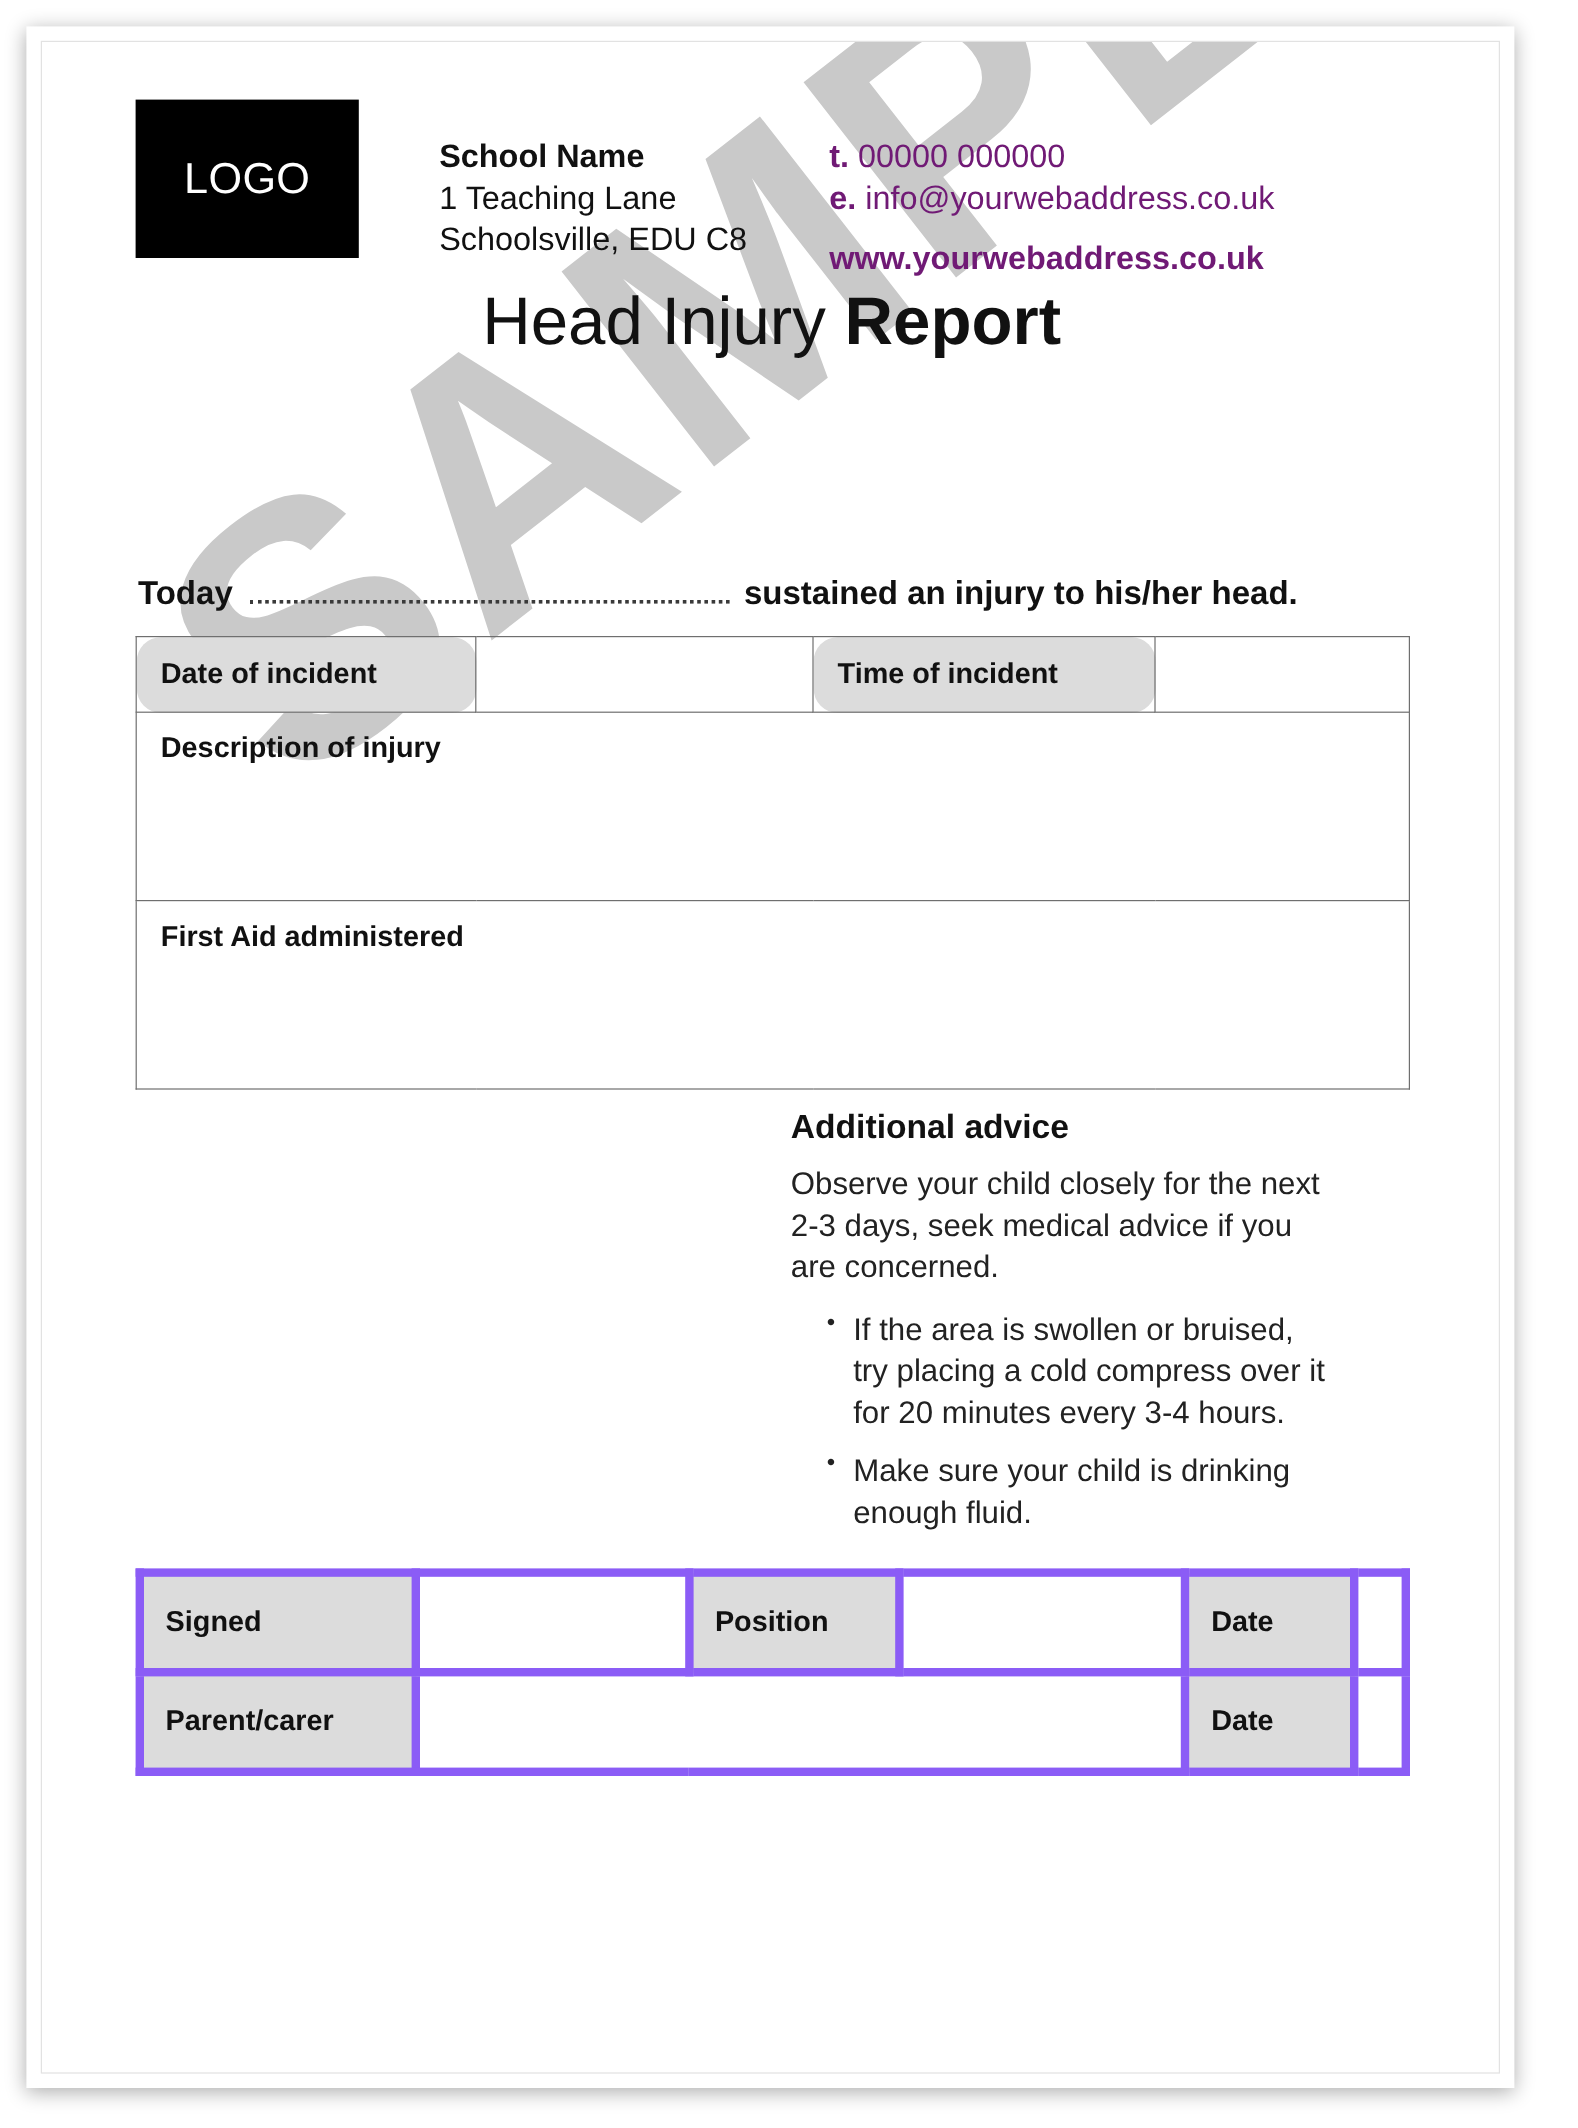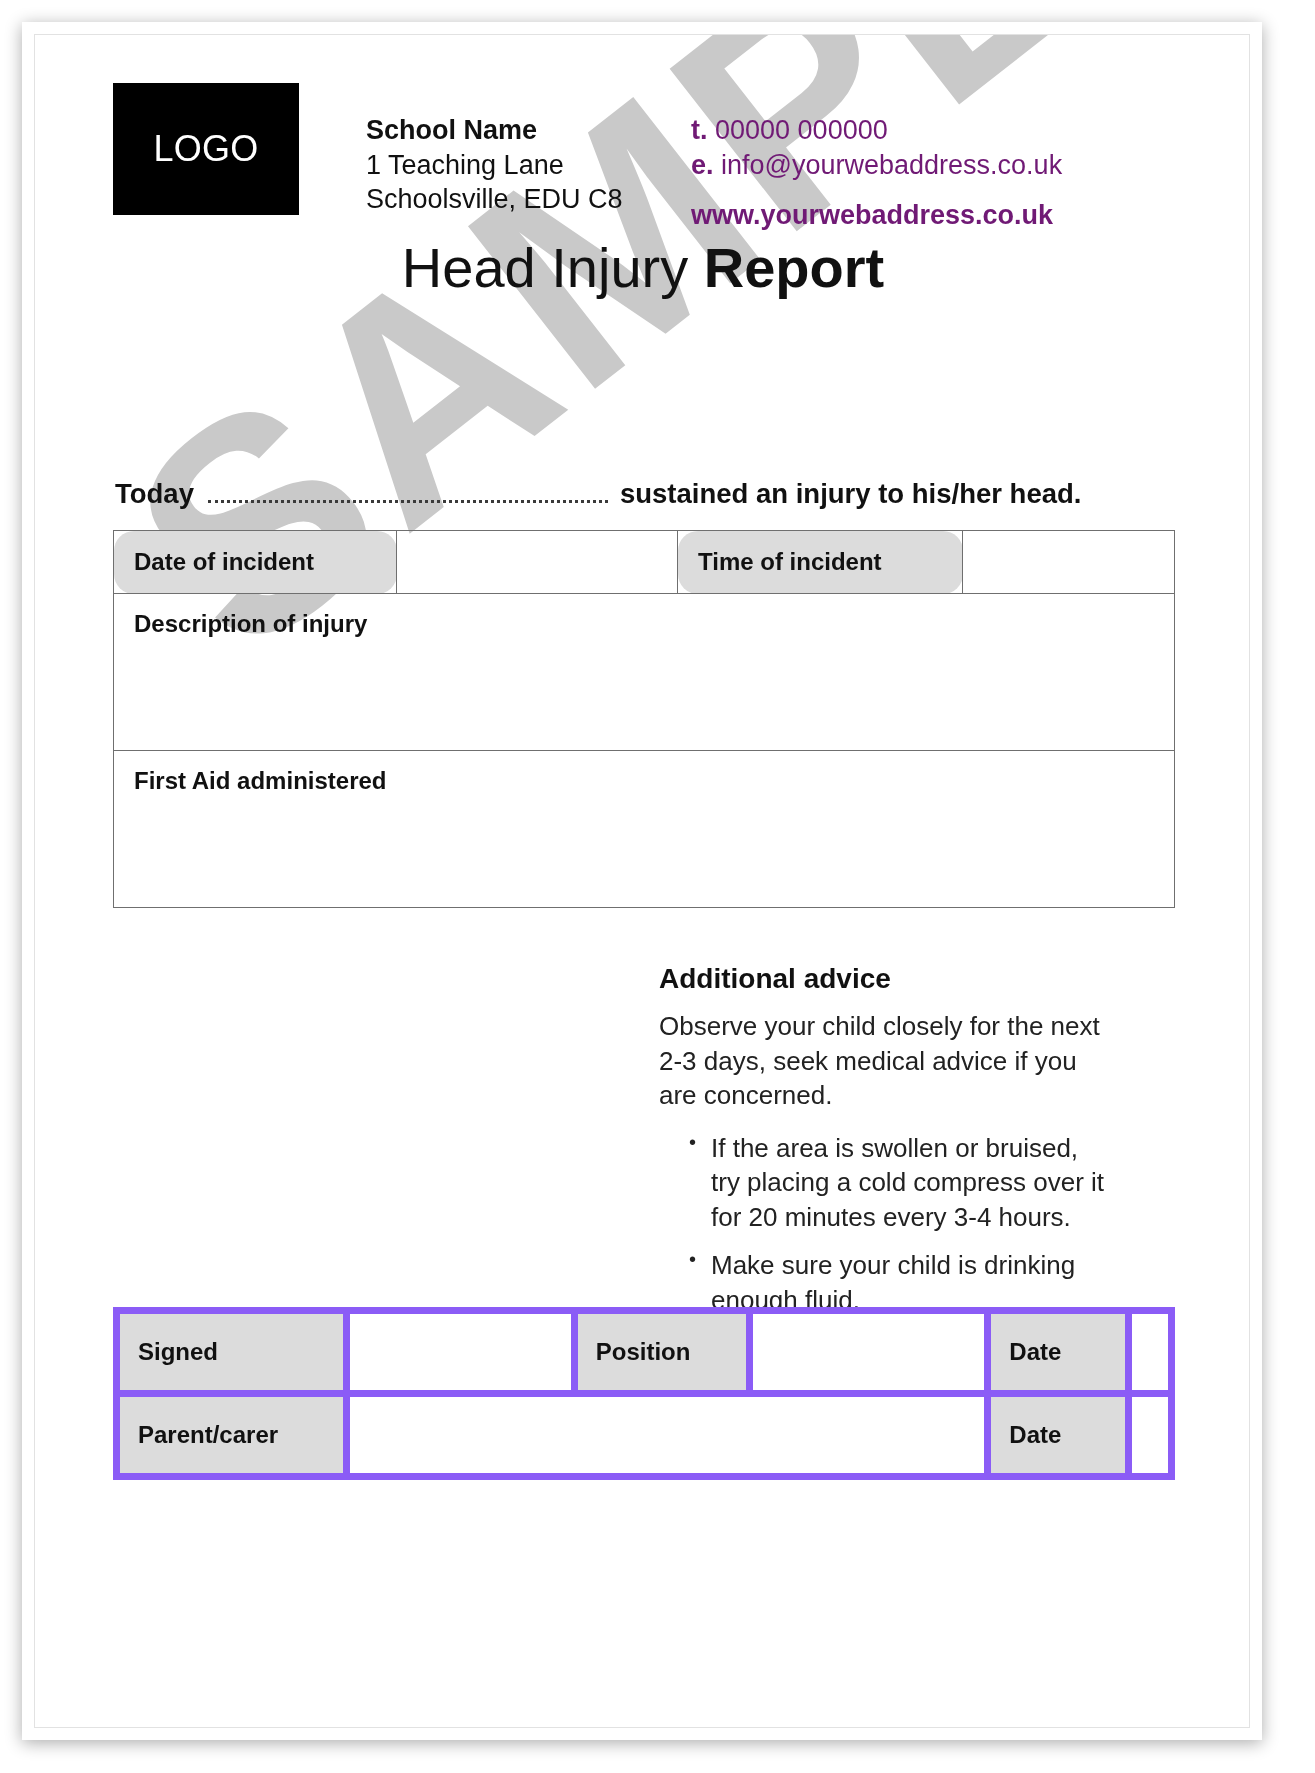--- a/index.html
+++ b/index.html
@@ -218,21 +218,21 @@
     text-align: center;
     width: 160px;
   }
   .dia-label.front { left: 45px; }
   .dia-label.back  { left: 300px; }
 
   
   .advice {
     position: absolute;
     left: 624px;
-    top: 928px;
+    top: 888px;
     width: 450px;
     z-index: 10;
   }
   .advice h2 {
     margin: 0 0 14px 0;
     font-size: 28px;
     font-weight: bold;
     color: #111;
   }
   .advice p {

